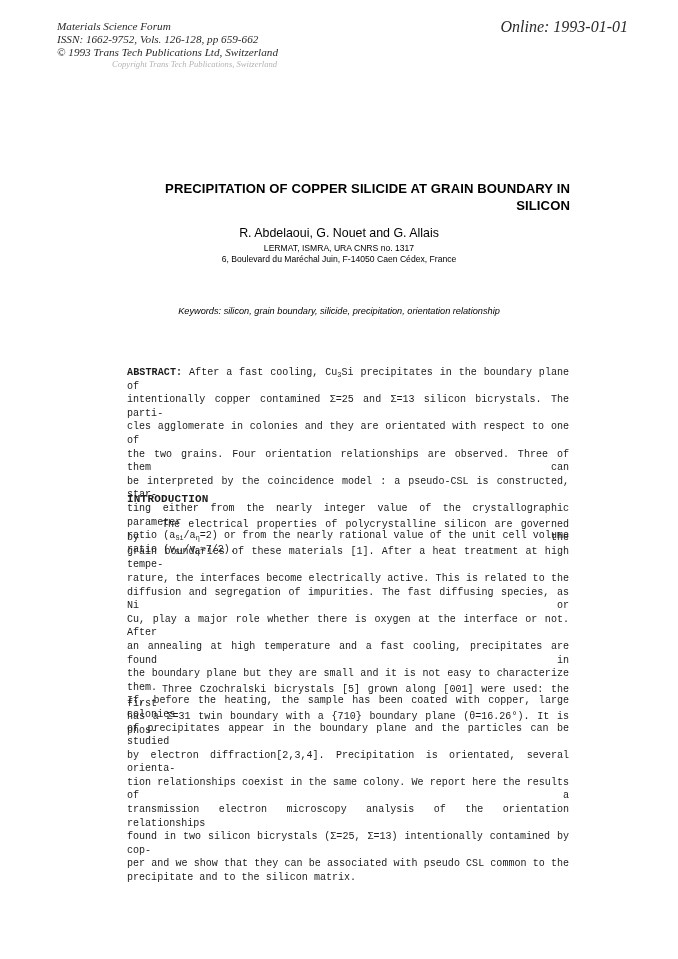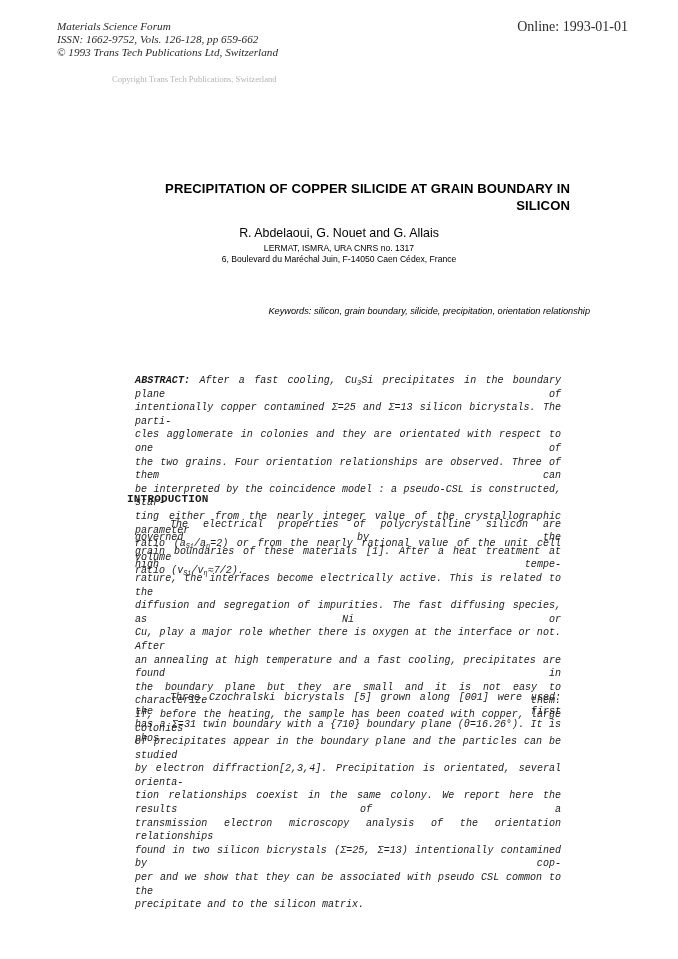--- a/index.html
+++ b/index.html
@@ -38,36 +38,37 @@
     font-family: "Liberation Serif", serif;
     font-style: italic;
     font-size: 11.2px;
     line-height: 13.2px;
     color: #2b2b2b;
     white-space: nowrap;
   }
   .header-left div { white-space: nowrap; font-style: italic; }
   .header-right {
     font-family: "Liberation Serif", serif;
-    font-size: 14px;
+    font-style: italic;
+    font-size: 16px;
     line-height: 13.2px;
     color: #2b2b2b;
     white-space: nowrap;
     padding-right: 2px;
   }
   .copyright-faint {
     position: absolute;
     top: 59px;
     left: 112px;
     font-family: "Liberation Serif", serif;
+    font-style: italic;
     font-size: 8.6px;
     line-height: 10px;
     color: #b4b4b4;
     white-space: nowrap;
-    margin-top: 15px;
   }
 
   
   .title {
     position: absolute;
     top: 180px;
     left: 108px;
     width: 462px;
     text-align: right;
     font-family: "Liberation Sans", sans-serif;
@@ -99,21 +100,21 @@
     line-height: 11.4px;
   }
   .affil div { white-space: nowrap; }
 
   
   .keywords {
     position: absolute;
     top: 305px;
     left: 88px;
     width: 502px;
-    text-align: right;
+    text-align: center;
     font-family: "Liberation Sans", sans-serif;
     font-style: italic;
     font-size: 9.2px;
     line-height: 12px;
   }
 
   
   .body-block {
     position: absolute;
     left: 127px;
@@ -123,23 +124,22 @@
     line-height: 13.6px;
     color: #1a1a1a;
   }
   .abstract { top: 366px; }
   .introduction { top: 493px; }
   .experimental { top: 683px; }
 
   .para {
     text-align: justify;
     text-justify: inter-word;
-    margin: 8px;
+    margin: 0;
     white-space: pre-wrap;
-    font-style: italic;
   }
 
   .sec-heading {
     font-family: "Liberation Mono", "DejaVu Sans Mono", monospace;
     font-weight: bold;
     font-size: 11px;
     letter-spacing: 0.2px;
     margin: 0 0 11px 0;
   }
   .lbl-bold {

